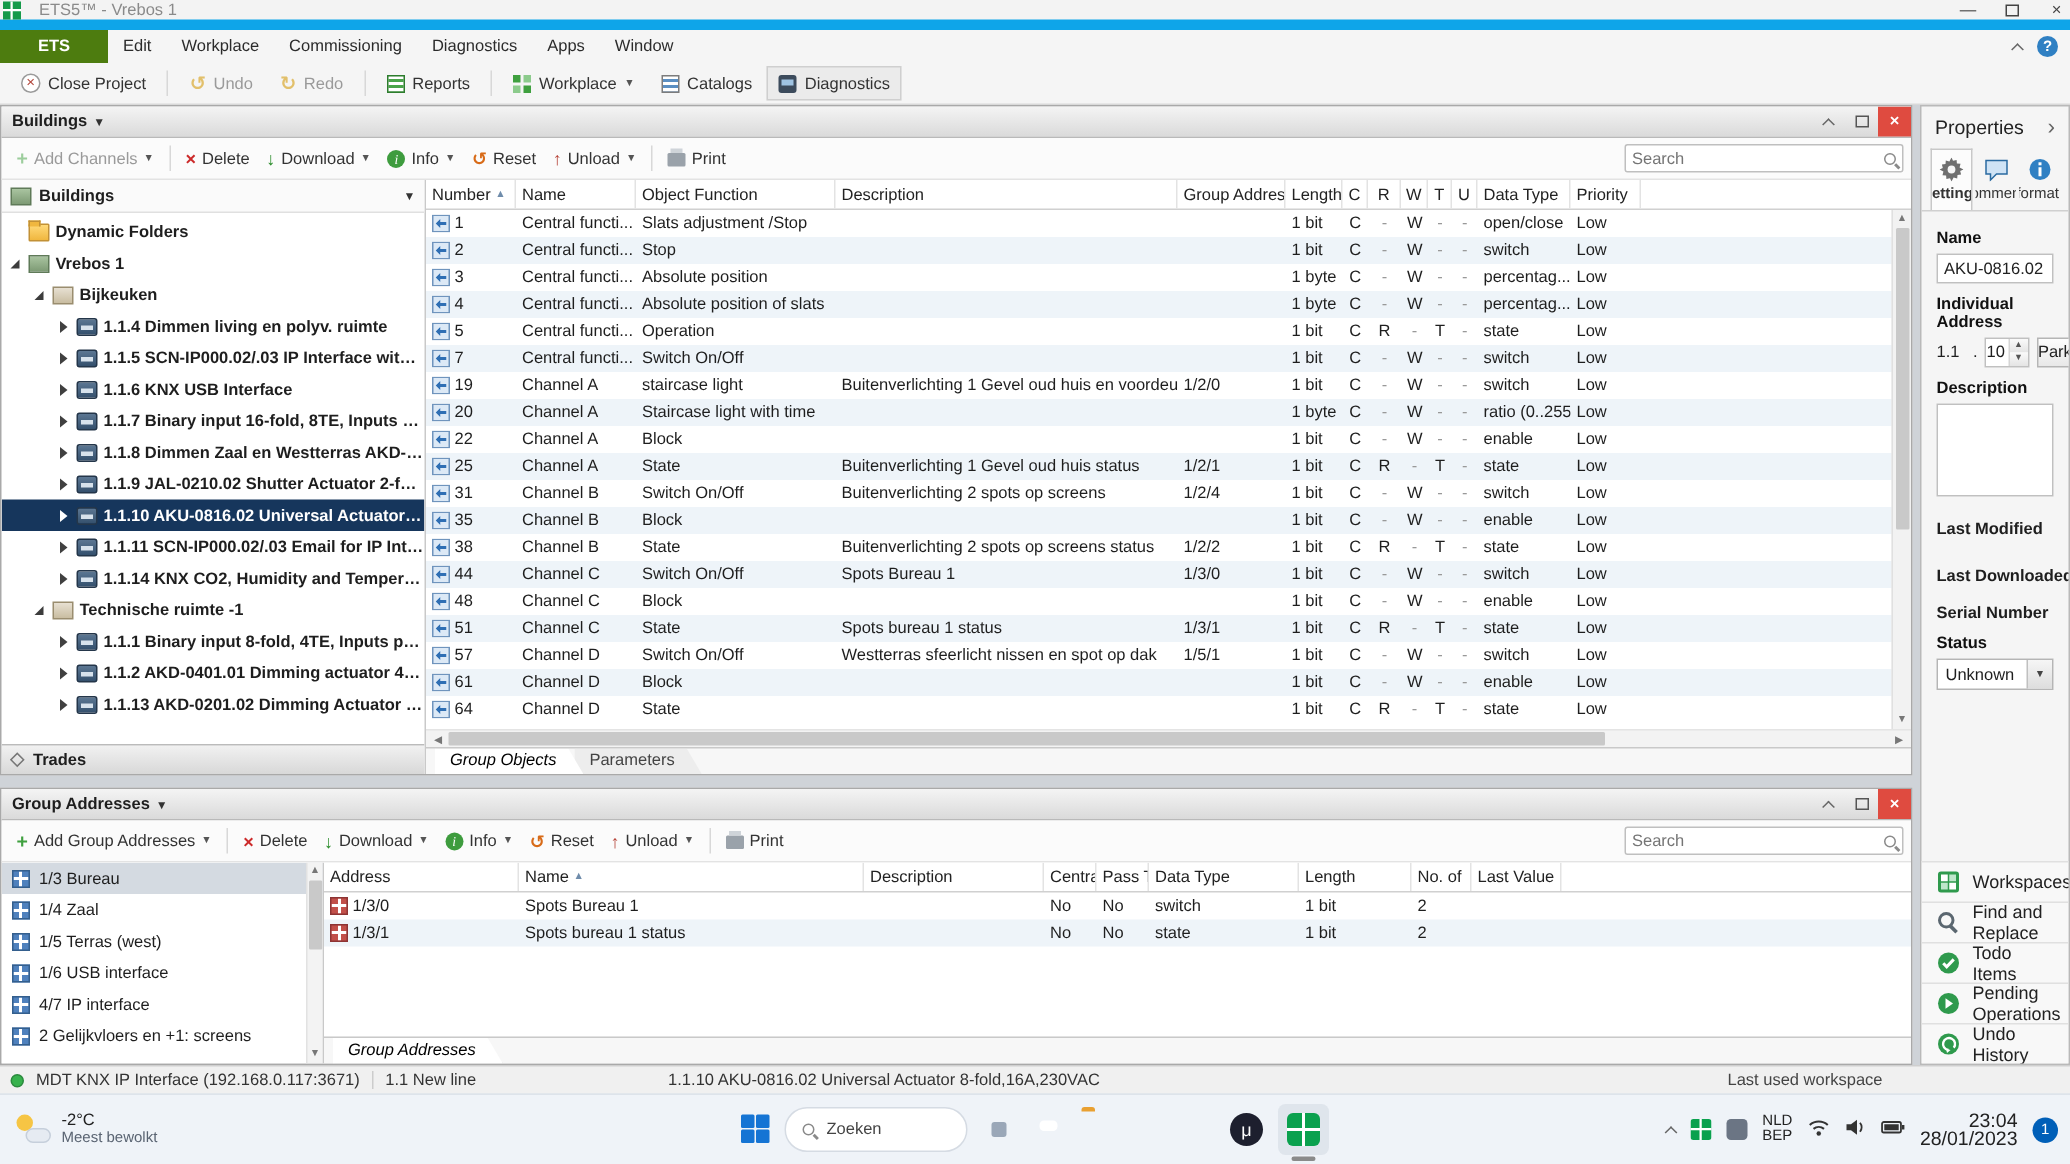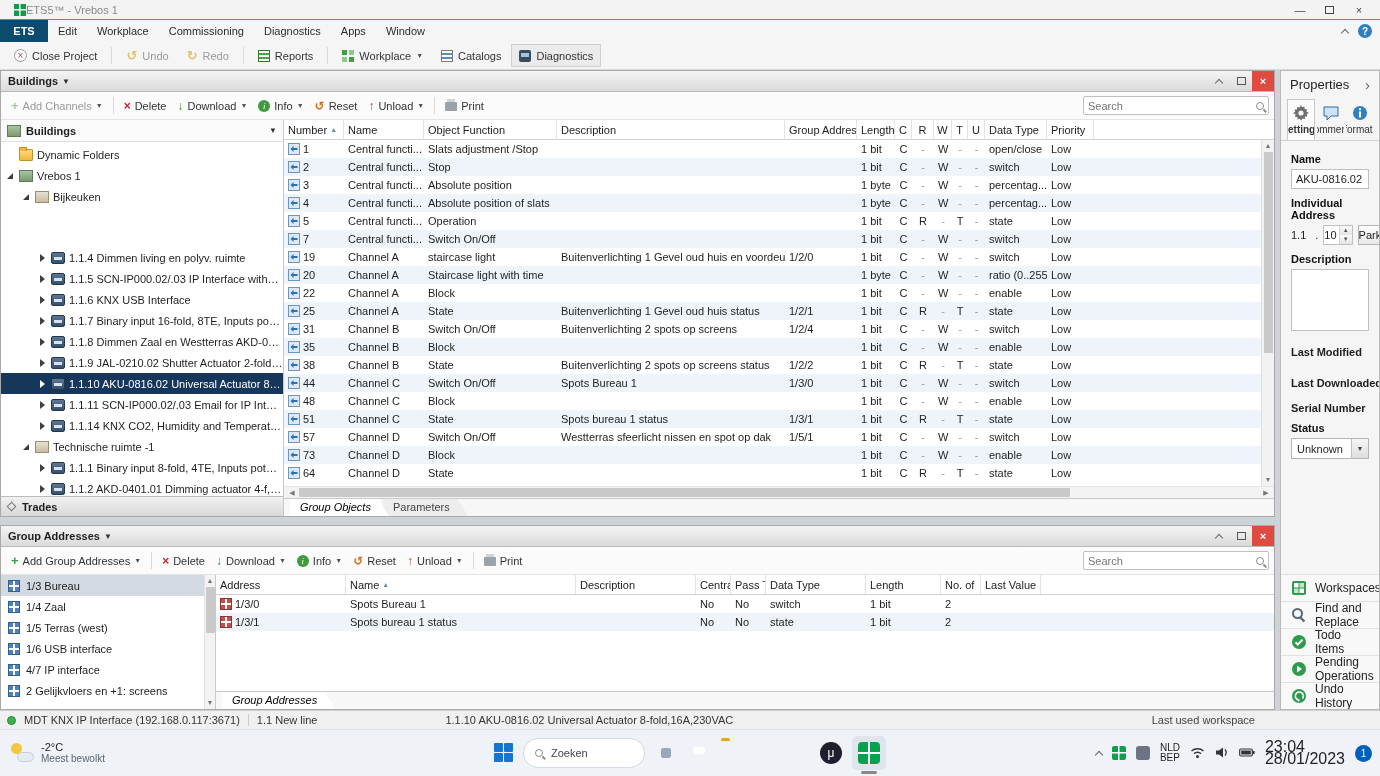--- a/index.html
+++ b/index.html
@@ -1,32 +1,32 @@
 <!DOCTYPE html>
 <html><head>
 <meta charset="utf-8">
 <style>
   *{margin:0;padding:0;box-sizing:border-box;}
   html,body{width:1380px;height:776px;overflow:hidden;}
   body{font-family:"Liberation Sans","DejaVu Sans",sans-serif;font-size:11px;color:#1e1e1e;background:#cfd3d8;position:relative;}
   .band{position:absolute;left:0;right:0;}
 
   
-  .titlebar{top:0;height:20px;background:#f3f3f3;display:flex;align-items:center;padding:0 14px;gap:0;border-bottom:1px solid #0ea5e9;}
+  .titlebar{top:0;height:20px;background:#f3f3f3;display:flex;align-items:center;padding:0 2px;gap:12px;border-bottom:7px solid #0ea5e9;}
   .ets-logo{width:12px;height:12px;background:#159a4a;flex:none;
     background-image:linear-gradient(#fff,#fff),linear-gradient(#fff,#fff);
     background-size:1.5px 100%,100% 1.5px;background-position:5px 0,0 5px;background-repeat:no-repeat;background-color:#159a4a;}
   .titlebar .title{color:#8a8a8a;}
   .win-btns{margin-left:auto;display:flex;gap:18px;color:#444;align-items:center;}
   .win-btn{width:14px;text-align:center;}
   .wb-max{width:9px;height:8px;border:1px solid #444;}
 
   
   .menubar{top:20px;height:22px;background:#f5f5f5;display:flex;align-items:stretch;}
-  .ets-tab{width:48px;background:#0c4a6e;color:#fff;font-weight:bold;display:flex;align-items:center;justify-content:center;}
+  .ets-tab{width:72px;background:#4d7c0f;color:#fff;font-weight:bold;display:flex;align-items:center;justify-content:center;}
   .menu-item{display:flex;align-items:center;padding:0 10px;color:#2b2b2b;}
   .menubar-right{margin-left:auto;display:flex;align-items:center;gap:10px;padding-right:8px;}
   .chev-up{width:6px;height:6px;border-right:1.5px solid #666;border-bottom:1.5px solid #666;transform:rotate(225deg);margin-top:3px;display:inline-block;}
   .help-icon{width:14px;height:14px;border-radius:50%;background:#2f80c3;color:#fff;font-weight:bold;font-size:10px;display:flex;align-items:center;justify-content:center;}
 
   
   .apptoolbar{top:42px;height:28px;background:#f5f5f5;border-bottom:1px solid #d9d9d9;display:flex;align-items:center;padding:0 6px;gap:2px;color:#333;}
   .tbtn{display:flex;align-items:center;gap:5px;height:23px;padding:0 7px;border:1px solid transparent;}
   .tbtn.pressed{border-color:#cfcfcf;background:#ebebeb;}
   .tbtn .lbl{white-space:nowrap;}
@@ -72,21 +72,21 @@
   .searchbox input{flex:1;border:none;outline:none;font-size:11px;color:#333;font-family:inherit;min-width:0;background:transparent;}
   .mag{width:8px;height:8px;border:1.5px solid #8a8a8a;border-radius:50%;position:relative;flex:none;}
   .mag::after{content:"";position:absolute;width:4px;height:1.5px;background:#8a8a8a;transform:rotate(45deg);left:6px;top:7px;}
 
   .panel-body{flex:1;display:flex;overflow:hidden;}
 
   
   .tree-col{width:283px;flex:none;display:flex;flex-direction:column;border-right:1px solid #c9c9c9;overflow:hidden;}
   .tree-header{height:22px;flex:none;background:#fafafa;border-bottom:1px solid #e0e0e0;display:flex;align-items:center;gap:5px;padding:0 6px;font-weight:bold;}
   .tree-header .ph-caret{margin-left:auto;}
-  .tree-list{flex:1;overflow:hidden;padding-top:2px;}
+  .tree-list{flex:1;overflow:hidden;padding-top:2px;font-weight:bold;}
   .tree-item{height:21px;display:flex;align-items:center;gap:4px;white-space:nowrap;overflow:hidden;}
   .tree-item.selected{background:#16365c;color:#fff;}
   .twisty{width:10px;height:10px;flex:none;display:flex;align-items:center;justify-content:center;}
   .twisty.expanded::before{content:"";width:0;height:0;border-bottom:6px solid #3c3c3c;border-left:6px solid transparent;}
   .twisty.collapsed::before{content:"";width:0;height:0;border-left:5px solid #404040;border-top:4px solid transparent;border-bottom:4px solid transparent;}
   .selected .twisty.collapsed::before{border-left-color:#fff;}
   .ticon{flex:none;width:14px;height:12px;position:relative;}
   .ticon.folder{background:linear-gradient(#ffd978,#f0b73f);border:1px solid #c29136;border-radius:1px;}
   .ticon.folder::before{content:"";position:absolute;top:-3px;left:-1px;width:6px;height:3px;background:#f0b73f;border:1px solid #c29136;border-bottom:none;}
   .ticon.building{background:linear-gradient(#a9c4a0,#7d9a74);border:1px solid #5f7a58;}
@@ -188,21 +188,21 @@
   .ic-edge{width:22px;height:22px;margin:1px;border-radius:50%;background:radial-gradient(circle at 30% 30%,#35d2c0,#0b77d8 60%,#0a4fa8);}
   .ic-mu{width:22px;height:22px;margin:1px;border-radius:50%;background:#1d1f2e;color:#fff;display:flex;align-items:center;justify-content:center;font-size:12px;}
   .ets-task-wrap{width:34px;height:34px;background:#dfe5ec;border-radius:5px;display:flex;align-items:center;justify-content:center;position:relative;}
   .ic-ets{width:22px;height:22px;border-radius:4px;background-color:#0aa14e;background-image:linear-gradient(#fff,#fff),linear-gradient(#fff,#fff);background-size:2px 100%,100% 2px;background-position:10px 0,0 10px;background-repeat:no-repeat;}
   .ets-task-wrap::after{content:"";position:absolute;bottom:-4px;left:9px;width:16px;height:3px;border-radius:2px;background:#8a8a8a;}
   .tb-right{position:absolute;right:8px;display:flex;align-items:center;gap:10px;}
   .tray-ic{width:14px;height:14px;flex:none;}
   .tray-ets{background-color:#0aa14e;border-radius:2px;background-image:linear-gradient(#fff,#fff),linear-gradient(#fff,#fff);background-size:1.5px 100%,100% 1.5px;background-position:6px 0,0 6px;background-repeat:no-repeat;}
   .tray-misc{background:#6b7584;border-radius:3px;}
   .lang{display:flex;flex-direction:column;align-items:center;font-size:10px;line-height:10px;color:#222;}
-  .clock{display:flex;flex-direction:column;font-size:16px;line-height:12px;color:#222;}
+  .clock{display:flex;flex-direction:column;align-items:flex-end;font-size:13px;line-height:12px;color:#222;}
   .badge{width:17px;height:17px;border-radius:50%;background:#005fb8;color:#fff;font-size:10px;display:flex;align-items:center;justify-content:center;}
 </style>
 </head>
 <body>
 
 <div class="band titlebar">
   <span class="ets-logo"></span>
   <span class="title">ETS5™ - Vrebos 1</span>
   <span class="win-btns">
     <span class="win-btn">—</span>
@@ -333,21 +333,21 @@
               <div class="tree-item" style="padding-left: 4px;">
                 <span class="twisty expanded"></span>
                 <span class="ticon building"></span>
                 <span class="tlabel">Vrebos 1</span>
               </div>
               <div class="tree-item" style="padding-left: 20px;">
                 <span class="twisty expanded"></span>
                 <span class="ticon room"></span>
                 <span class="tlabel">Bijkeuken</span>
               </div>
-              <div class="tree-item" style="padding-left: 36px; margin-top: 40px;">
+              <div class="tree-item" style="padding-left: 36px;">
                 <span class="twisty collapsed"></span>
                 <span class="ticon device"></span>
                 <span class="tlabel">1.1.4 Dimmen living en polyv. ruimte</span>
               </div>
               <div class="tree-item" style="padding-left: 36px;">
                 <span class="twisty collapsed"></span>
                 <span class="ticon device"></span>
                 <span class="tlabel">1.1.5 SCN-IP000.02/.03 IP Interface without S...</span>
               </div>
               <div class="tree-item" style="padding-left: 36px;">
@@ -865,21 +865,21 @@
                 <div class="td fill"></div>
               </div>
               <div class="trow alt">
                 <div class="td numcell" style="width: 60px;">
                   <span class="objicon">
                     <svg width="12" height="12" viewBox="0 0 12 12">
                       <rect x="0.5" y="0.5" width="11" height="11" fill="#dce9f6" stroke="#6f94bd"></rect>
                       <path d="M2.5 6l3-3v2h4v2h-4v2z" fill="#2f6fb4"></path>
                     </svg>
                   </span>
-                  <span>73</span>
+                  <span>61</span>
                 </div>
                 <div class="td" style="width: 80px;">Channel D</div>
                 <div class="td" style="width: 133px;">Block</div>
                 <div class="td" style="width: 228px;"></div>
                 <div class="td" style="width: 72px;"></div>
                 <div class="td" style="width: 38px;">1 bit</div>
                 <div class="td" style="width: 17px; text-align: center;">C</div>
                 <div class="td" style="width: 22px; text-align: center; color: rgb(153, 153, 153);">-</div>
                 <div class="td" style="width: 18px; text-align: center;">W</div>
                 <div class="td" style="width: 16px; text-align: center; color: rgb(153, 153, 153);">-</div>

